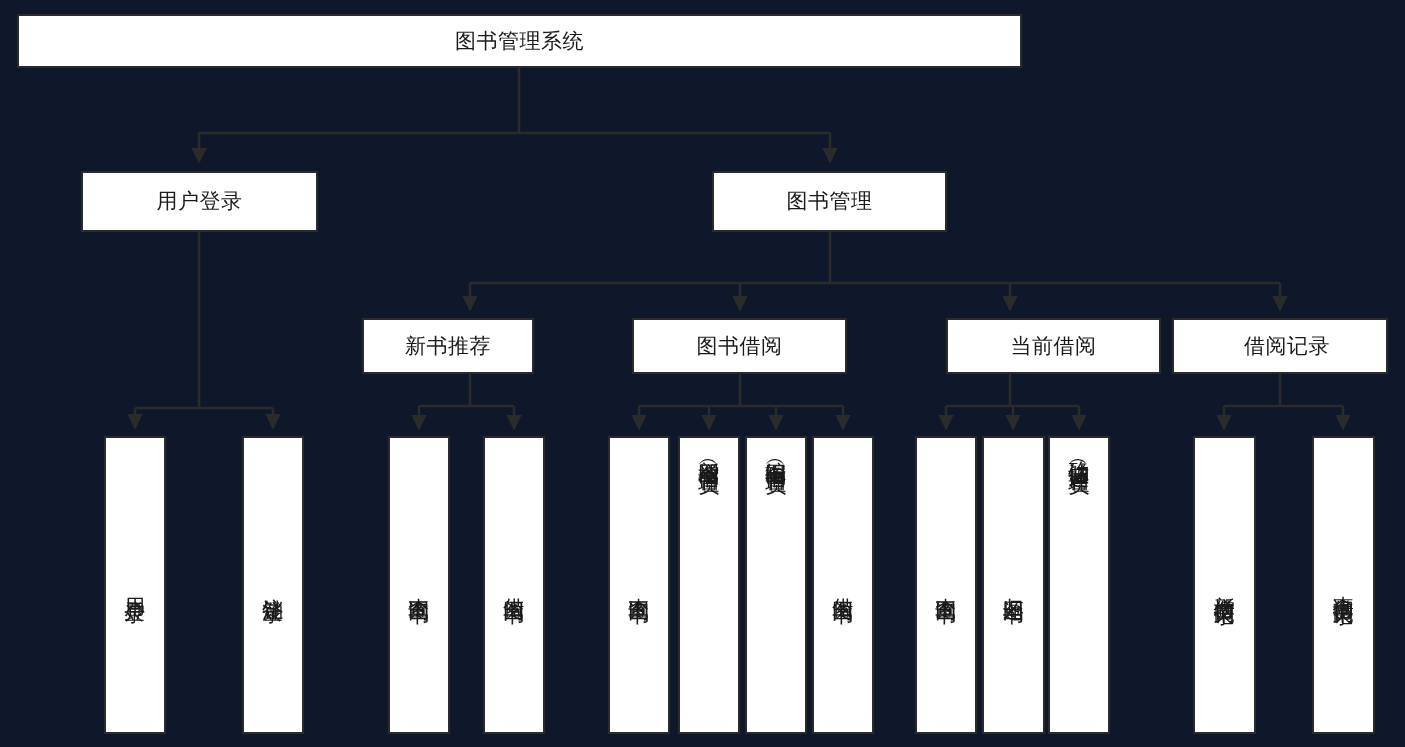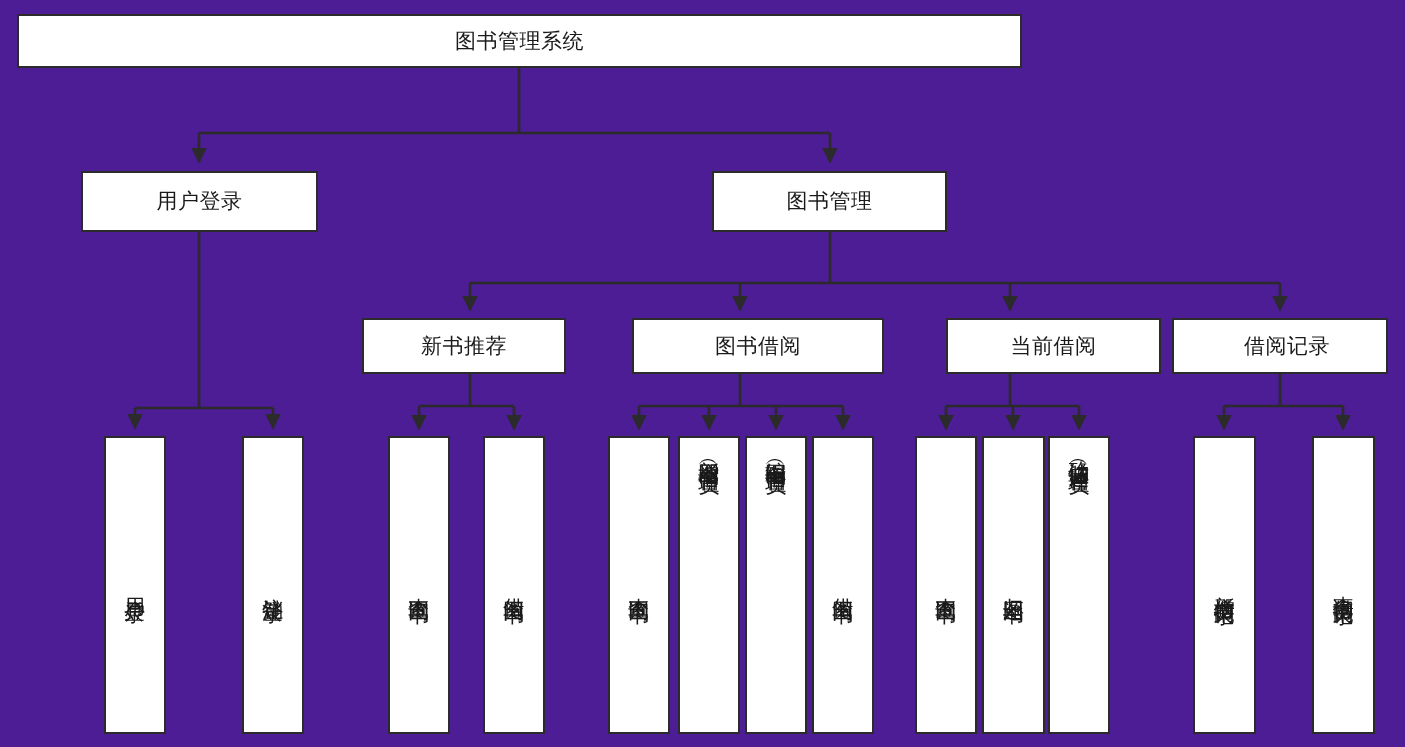--- a/index.html
+++ b/index.html
@@ -5,21 +5,21 @@
   * { box-sizing: border-box; }
   html, body {
     margin: 0; padding: 0;
     background: #ffffff;
     font-family: "Liberation Sans", "DejaVu Sans", sans-serif;
   }
   #canvas {
     position: relative;
     width: 1405px;
     height: 747px;
-    background: #4c1d95;
+    background: #0f172a;
     overflow: hidden;
   }
   svg#edges {
     position: absolute;
     left: 0; top: 0;
     width: 1405px; height: 747px;
     pointer-events: none;
   }
   .node {
     position: absolute;
@@ -123,24 +123,24 @@
     <span class="lbl">图书管理系统</span>
   </div>
 
   <div class="node" style="left:81px; top:171px; width:237px; height:61px;">
     <span class="lbl">用户登录</span>
   </div>
   <div class="node" style="left:712px; top:171px; width:235px; height:61px;">
     <span class="lbl">图书管理</span>
   </div>
 
-  <div class="node" style="left:362px; top:318px; width:204px; height:56px;">
+  <div class="node" style="left:362px; top:318px; width:172px; height:56px;">
     <span class="lbl">新书推荐</span>
   </div>
-  <div class="node" style="left:632px; top:318px; width:252px; height:56px;">
+  <div class="node" style="left:632px; top:318px; width:215px; height:56px;">
     <span class="lbl">图书借阅</span>
   </div>
   <div class="node" style="left:902px; top:318px; width:215px; height:56px;margin-left:44px;">
     <span class="lbl">当前借阅</span>
   </div>
   <div class="node" style="left:1172px; top:318px; width:216px; height:56px;padding-left:14px;">
     <span class="lbl">借阅记录</span>
   </div>
 
   <div class="node vert center" style="left:104px; top:436px; width:62px; height:298px;">

